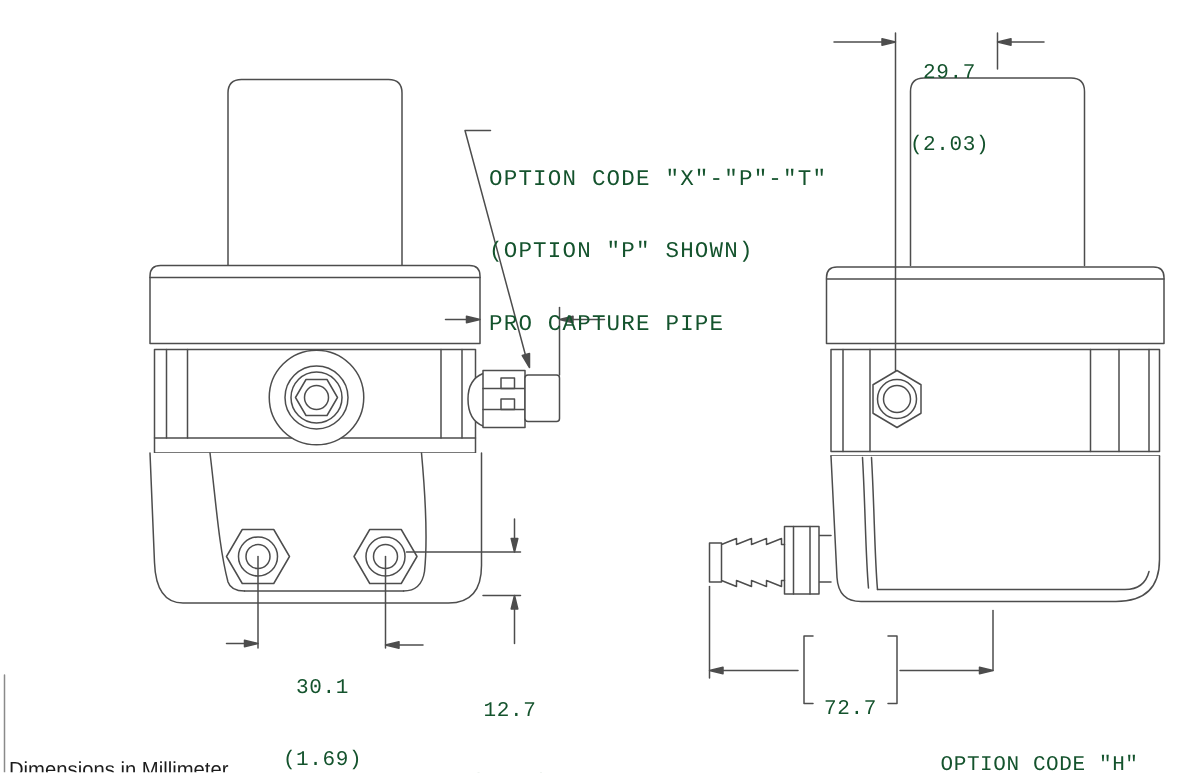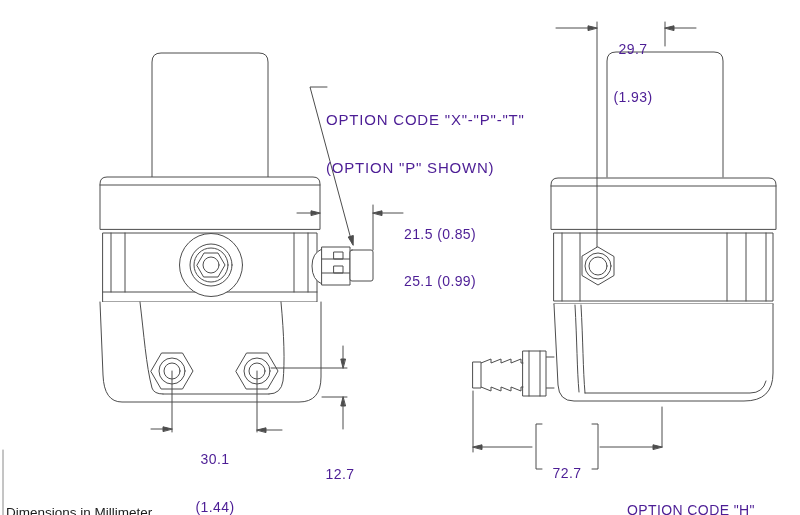--- a/index.html
+++ b/index.html
@@ -2,21 +2,21 @@
 <html><head>
 <meta charset="utf-8">
 <style>
   html,body{margin:0;padding:0;background:#ffffff;}
   #stage{
     position:relative;width:800px;height:515px;background:#ffffff;overflow:hidden;
     font-family:"DejaVu Sans Mono", monospace;
   }
   svg{position:absolute;left:0;top:0;}
   .cadtext{
-    position:absolute;color:#4c1d95;font-family:Liberation Sans, sans-serif;
+    position:absolute;color:#14532d;font-family:Liberation Mono, monospace;
     white-space:pre;letter-spacing:0.4px;
   }
   .note{font-size:15px;line-height:16.3px;letter-spacing:0.8px;}
   .dim{font-size:14px;line-height:15.5px;}
   .dimc{font-size:14px;line-height:16px;text-align:center;width:60px;}
   .dimbr{font-size:14px;line-height:19px;text-align:center;width:60px;}
   .footnote{
     position:absolute;color:#1c1c1c;font-family:"Liberation Sans", sans-serif;
     font-size:13.5px;line-height:16.5px;white-space:pre;
   }
@@ -168,35 +168,32 @@
         <path d="M592,424 H598 V469 H592"></path>
       </g>
 
       <line x1="3" y1="450" x2="3" y2="515" stroke="#8a8a8a"></line>
     </g>
   </svg>
 
   <div class="cadtext note" style="left:326px;top:79px;">
     <div>OPTION CODE "X"-"P"-"T"</div>
     <div>(OPTION "P" SHOWN)</div>
-  </div>
-
-  <div class="cadtext dim" style="left:404px;top:196px;">
-    <div>21.5 (0.85)</div>
-    <div>25.1 (0.99)</div>
-  </div>
+    <div>PRO CAPTURE PIPE</div>
+  </div>
+
 
   <div class="cadtext dimc" style="left:603px;top:9px;">
     <div>29.7</div>
-    <div>(1.93)</div>
+    <div>(2.03)</div>
   </div>
 
   <div class="cadtext dimc" style="left:185px;top:419px;">
     <div>30.1</div>
-    <div>(1.44)</div>
+    <div>(1.69)</div>
   </div>
 
   <div class="cadtext dimc" style="left:310px;top:434px;">
     <div>12.7</div>
     <div>(0.50)</div>
   </div>
 
   <div class="cadtext dimbr" style="left:537px;top:426px;">
     <div>72.7</div>
     

